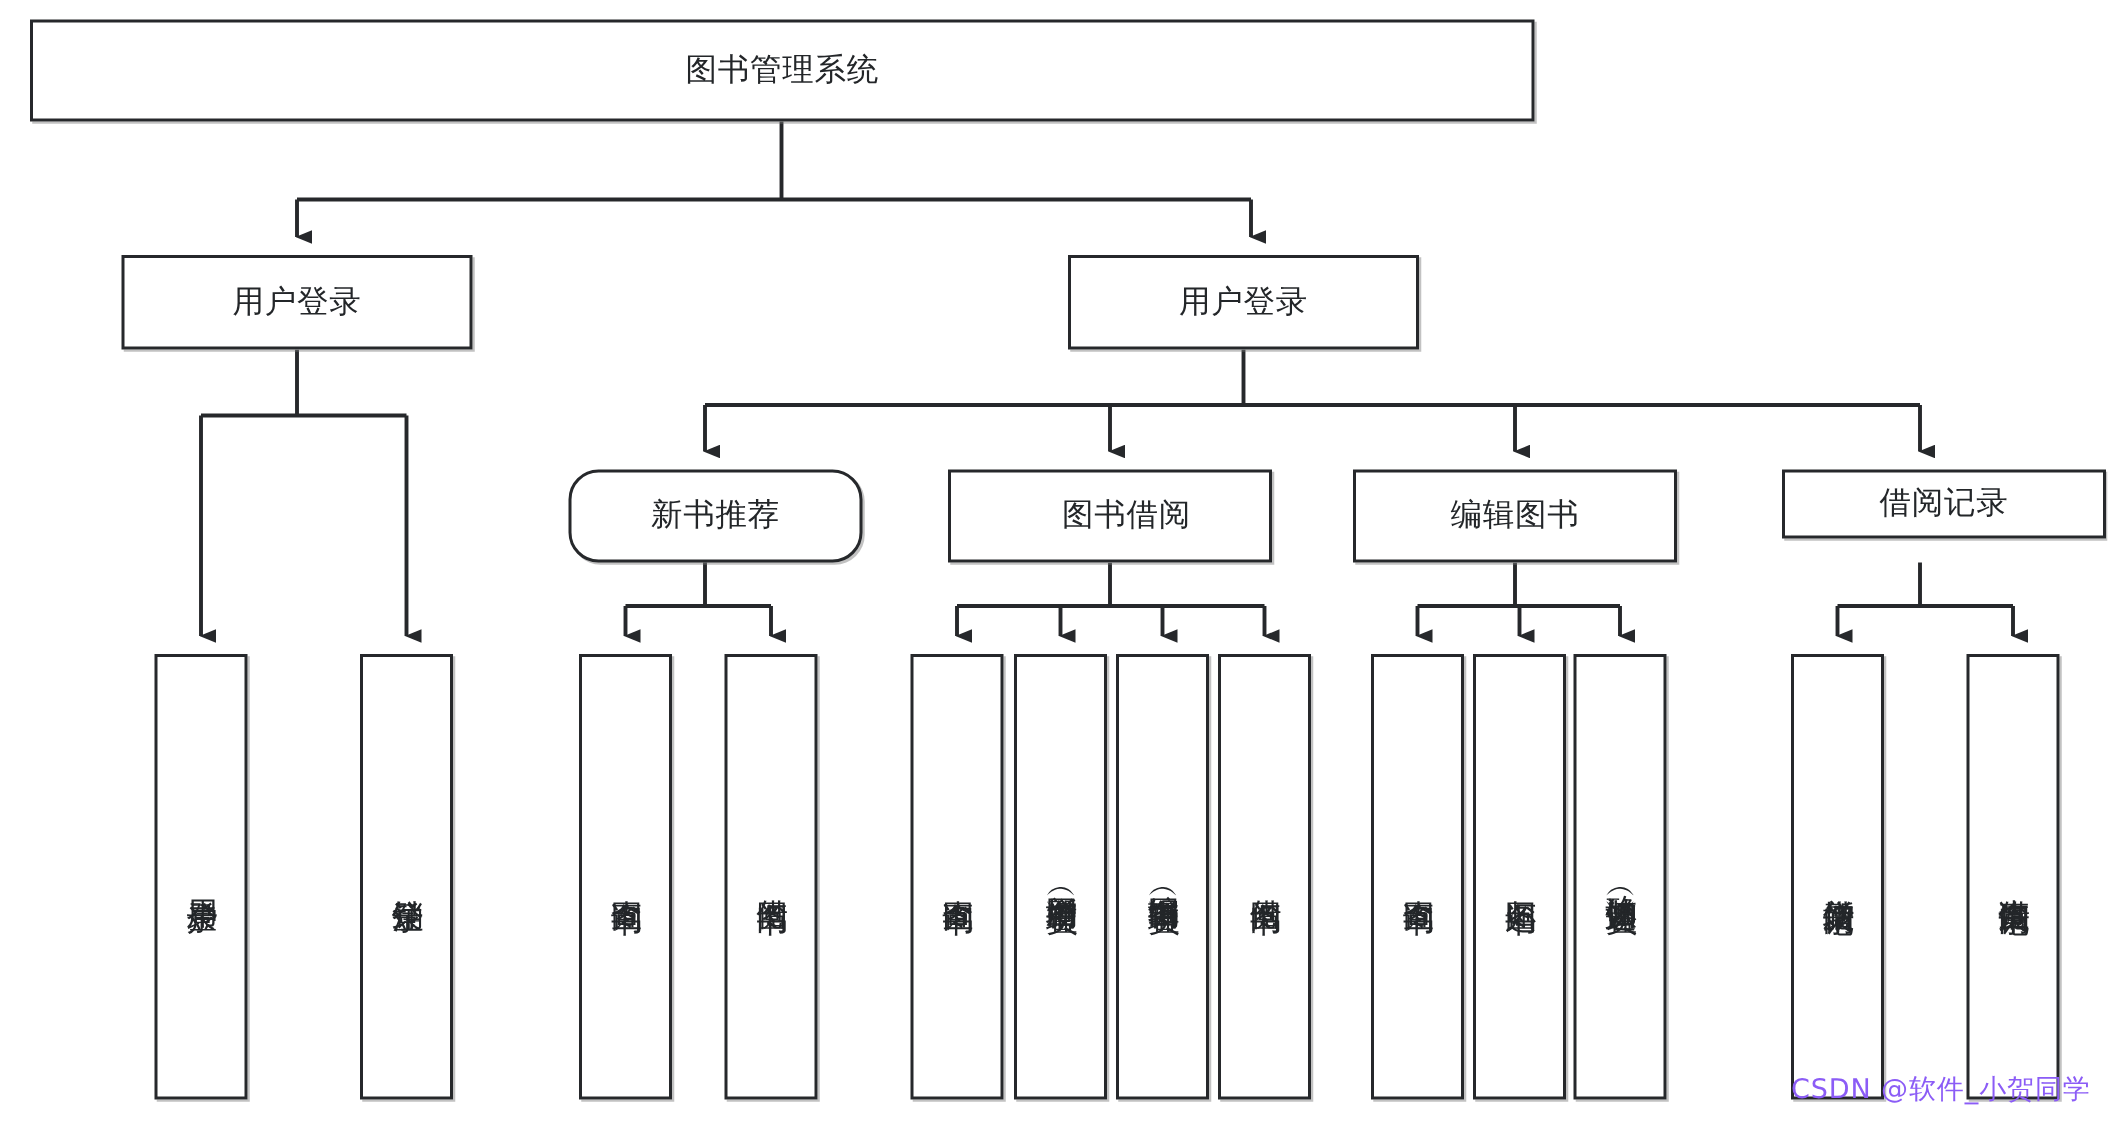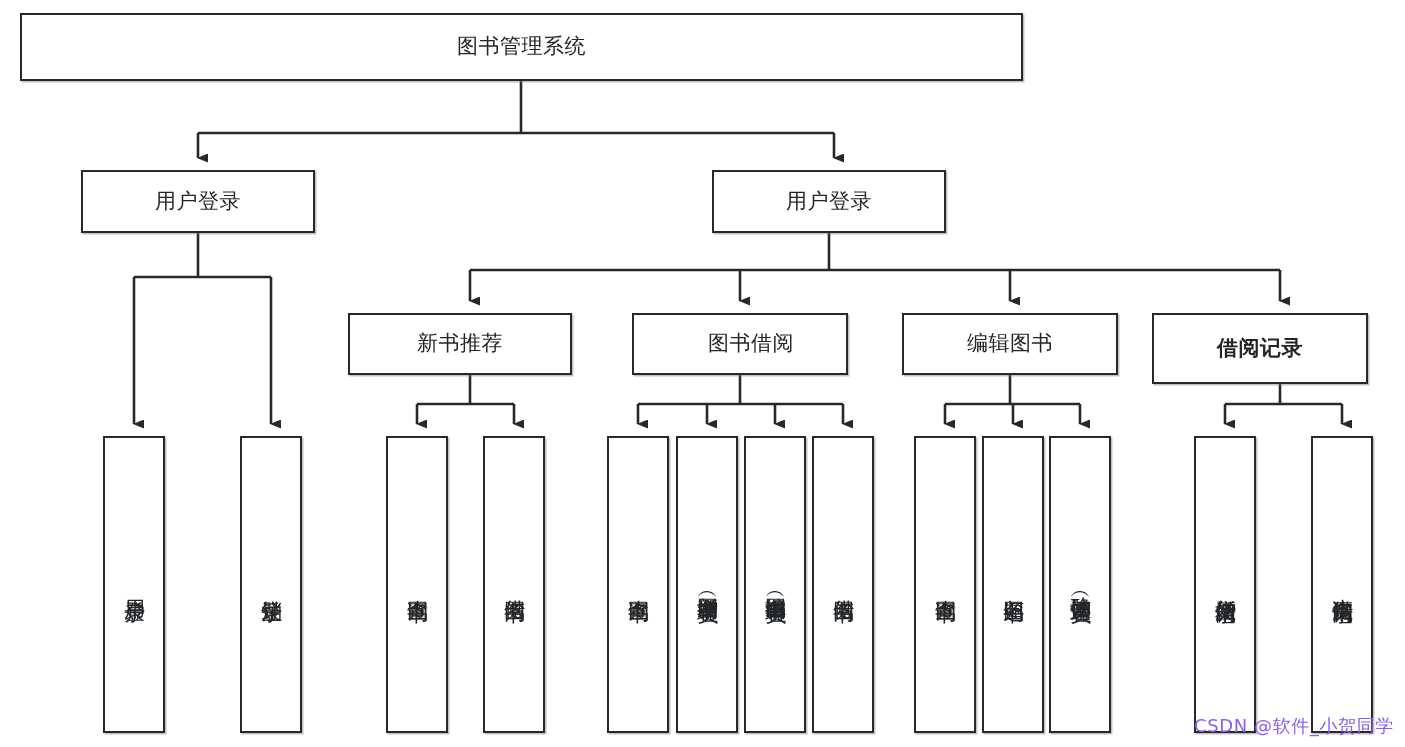--- a/index.html
+++ b/index.html
@@ -126,30 +126,30 @@
     <span class="label">图书管理系统</span>
   </div>
 
   <div class="node mid" id="l2-0" style="left: 81px; top: 170px; width: 234px; height: 63px;">
     <span class="label">用户登录</span>
   </div>
   <div class="node mid" id="l2-1" style="left: 712px; top: 170px; width: 234px; height: 63px;">
     <span class="label">用户登录</span>
   </div>
 
-  <div class="node mid" id="l3-0" style="left: 348px; top: 313px; width: 224px; height: 62px;">
+  <div class="node mid" id="l3-0" style="left: 379px; top: 313px; width: 196px; height: 62px; border-radius: 20px;">
     <span class="label">新书推荐</span>
   </div>
   <div class="node mid" id="l3-1" style="left: 632px; top: 313px; width: 216px; height: 62px; padding-left: 22px;">
     <span class="label">图书借阅</span>
   </div>
   <div class="node mid" id="l3-2" style="left: 902px; top: 313px; width: 216px; height: 62px;">
     <span class="label">编辑图书</span>
   </div>
-  <div class="node mid" id="l3-3" style="left: 1152px; top: 313px; width: 216px; height: 71px; font-weight: bold;">
+  <div class="node mid" id="l3-3" style="left: 1188px; top: 313px; width: 216px; height: 46px;">
     <span class="label">借阅记录</span>
   </div>
 
   <div class="node leaf" id="leaf-0" style="left: 103px; top: 436px; width: 62px; height: 297px;">
     <span class="label">用户登录</span>
   </div>
   <div class="node leaf" id="leaf-1" style="left: 240px; top: 436px; width: 62px; height: 297px;">
     <span class="label">注销登录</span>
   </div>
   <div class="node leaf" id="leaf-2" style="left: 386px; top: 436px; width: 62px; height: 297px;">

